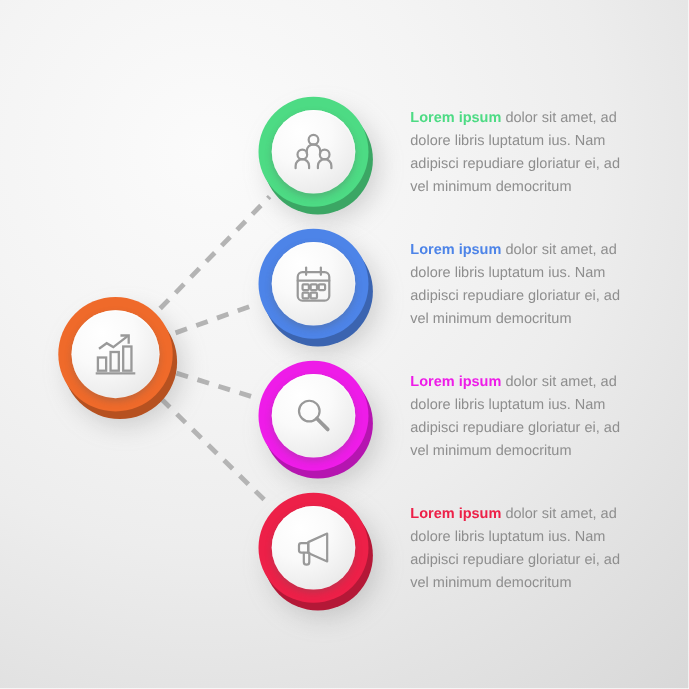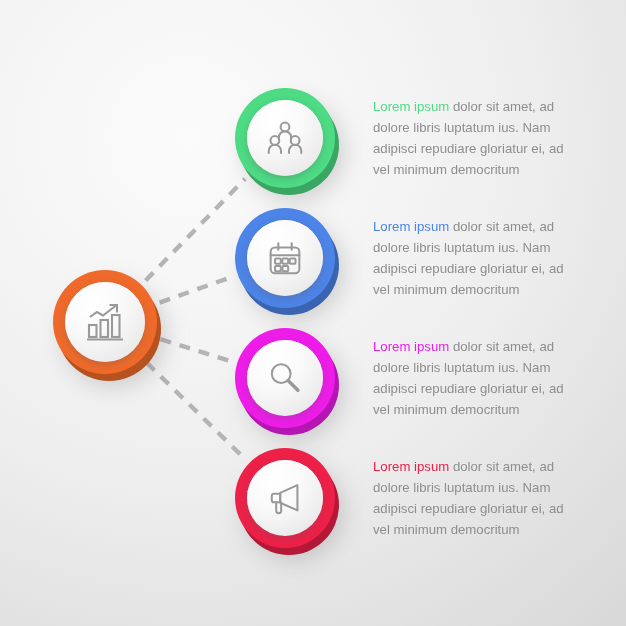--- a/index.html
+++ b/index.html
@@ -94,21 +94,21 @@
   
   .text-block {
     position: absolute;
     width: 200px;
     font-family: "Liberation Sans", sans-serif;
     font-size: 13.2px;
     line-height: 21px;
     color: #8e8e8e;
   }
   .text-block .lead {
-    font-weight: normal;
+    font-weight: bold;
     text-align: right;
   }
   .text-block .body-text {
     color: #8e8e8e;
     text-align: right;
   }
 </style>
 </head>
 <body>
 

